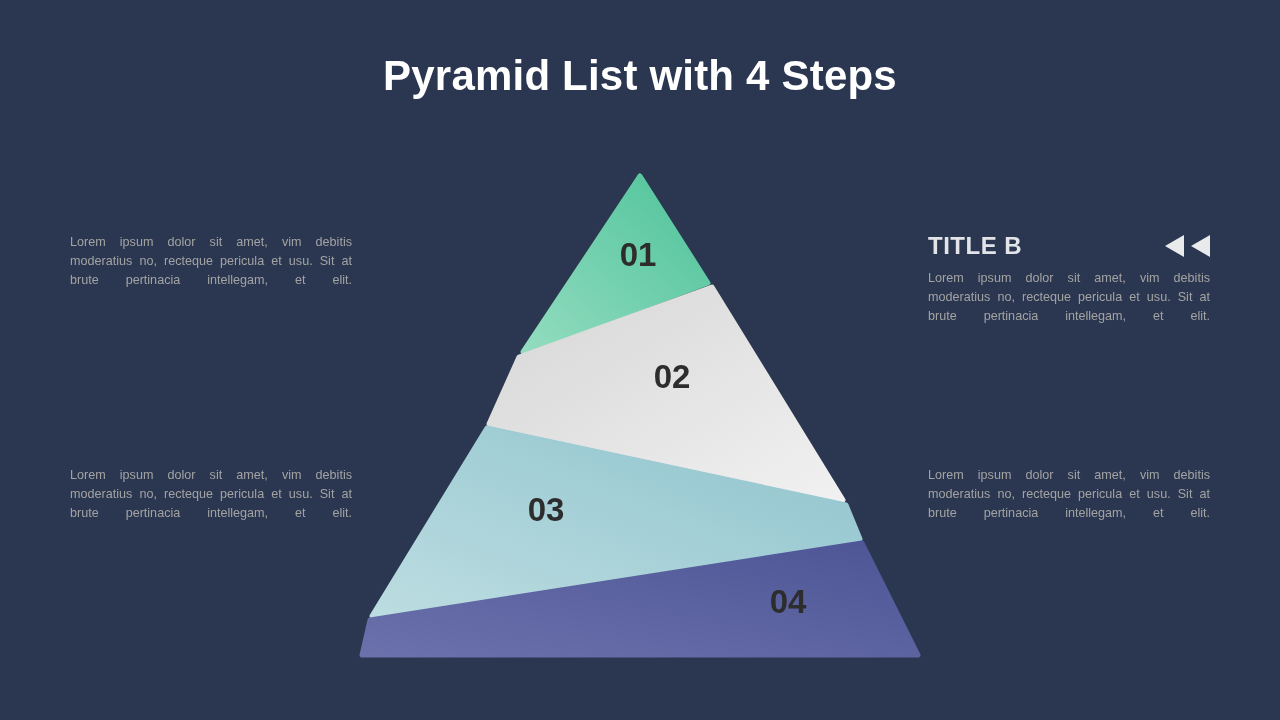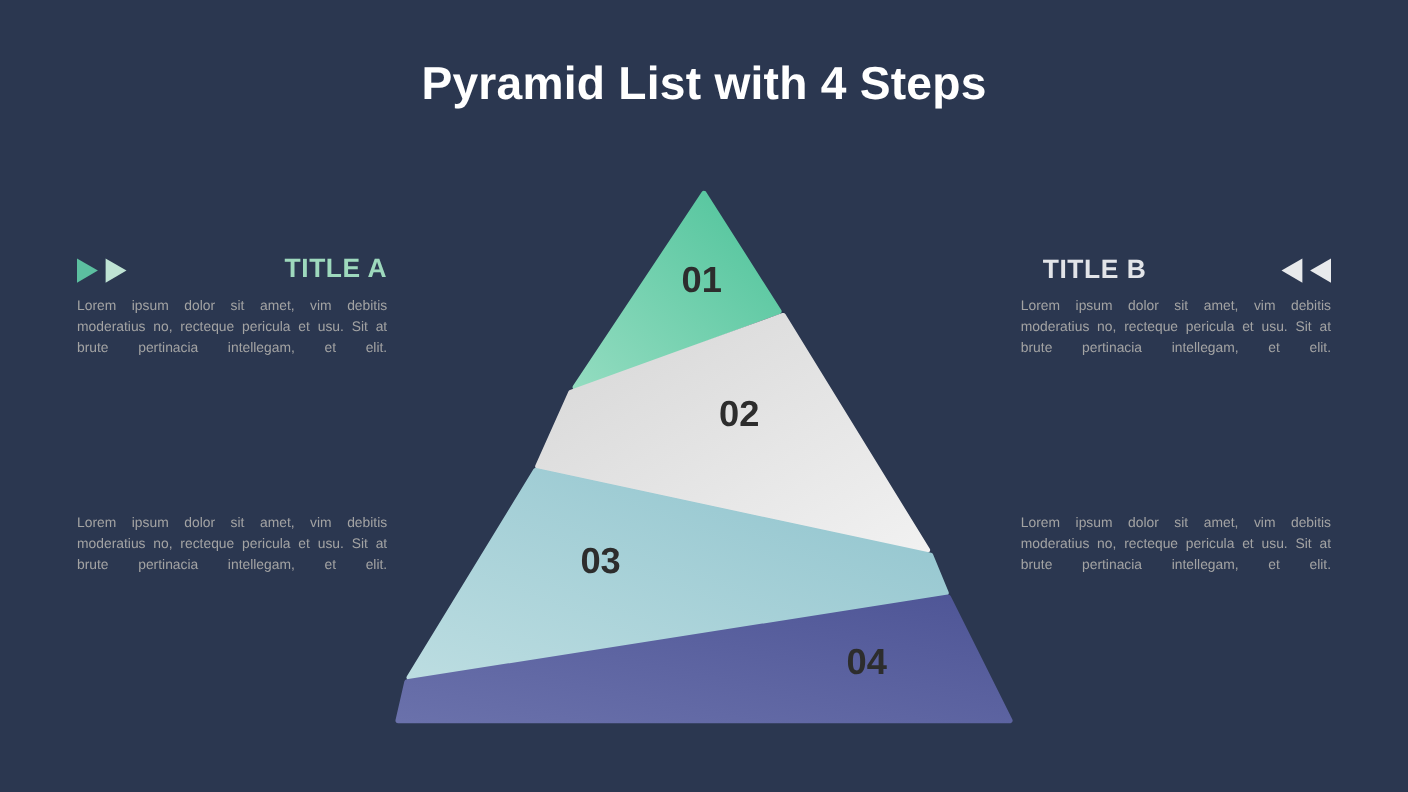--- a/index.html
+++ b/index.html
@@ -52,21 +52,21 @@
   .row-bottom  { top: 461px; }
 
   .block-head {
     position: relative;
     height: 36px;
     display: flex;
     align-items: center;
   }
 
   .block-left .block-head  { justify-content: flex-start; }
-  .block-right .block-head { justify-content: space-between; margin-left: 20px; }
+  .block-right .block-head { justify-content: space-between; }
 
   .block-title {
     font-size: 24px;
     font-weight: bold;
     letter-spacing: 0.5px;
     line-height: 30px;
     white-space: nowrap;
   }
 
   .block-left .block-title {
@@ -161,27 +161,20 @@
       <text class="seg-num" y="512" x="546">03</text>
     </g>
 
     <g>
       <polygon fill="url(#grad3)" stroke-linejoin="round" stroke-width="5" stroke="url(#grad3)" points="862,543 918,655 362,655 370,620"></polygon>
       <text class="seg-num" y="604" x="788">04</text>
     </g>
   </svg>
 
   <div class="text-block block-left row-top">
-    <div class="block-head">
-      <div class="arrows" id="arrows-a">
-        <span class="arrow arrow-right" id="arrow-a-1" style="color: rgb(92, 191, 160);"></span>
-        <span class="arrow arrow-right" id="arrow-a-2" style="color: rgb(191, 227, 212);"></span>
-      </div>
-      <div class="block-title" id="title-a" style="color: rgb(158, 217, 189);">TITLE A</div>
-    </div>
     <p class="block-body">Lorem ipsum dolor sit amet, vim debitis moderatius no, recteque pericula et usu. Sit at brute pertinacia intellegam, et elit.</p>
   </div>
 
   <div class="text-block block-right row-top">
     <div class="block-head">
       <div class="block-title" id="title-b" style="color: rgb(226, 228, 232);">TITLE B</div>
       <div class="arrows" id="arrows-b">
         <span class="arrow arrow-left" id="arrow-b-1" style="color: rgb(232, 234, 236);"></span>
         <span class="arrow arrow-left" id="arrow-b-2" style="color: rgb(232, 234, 236);"></span>
       </div>

